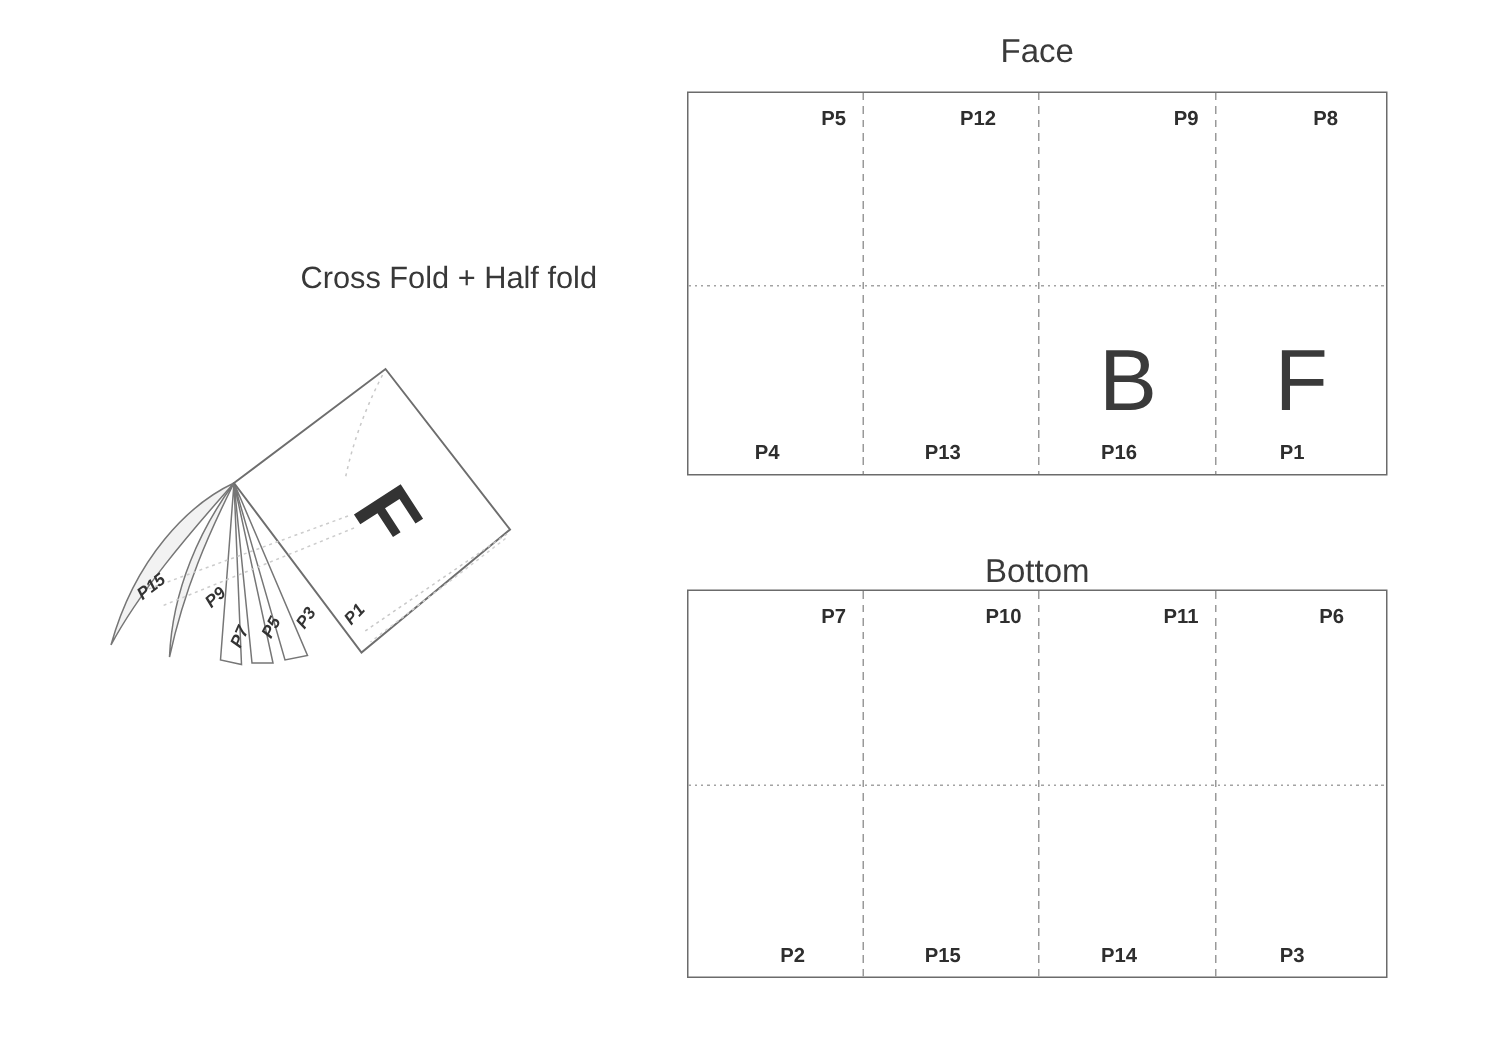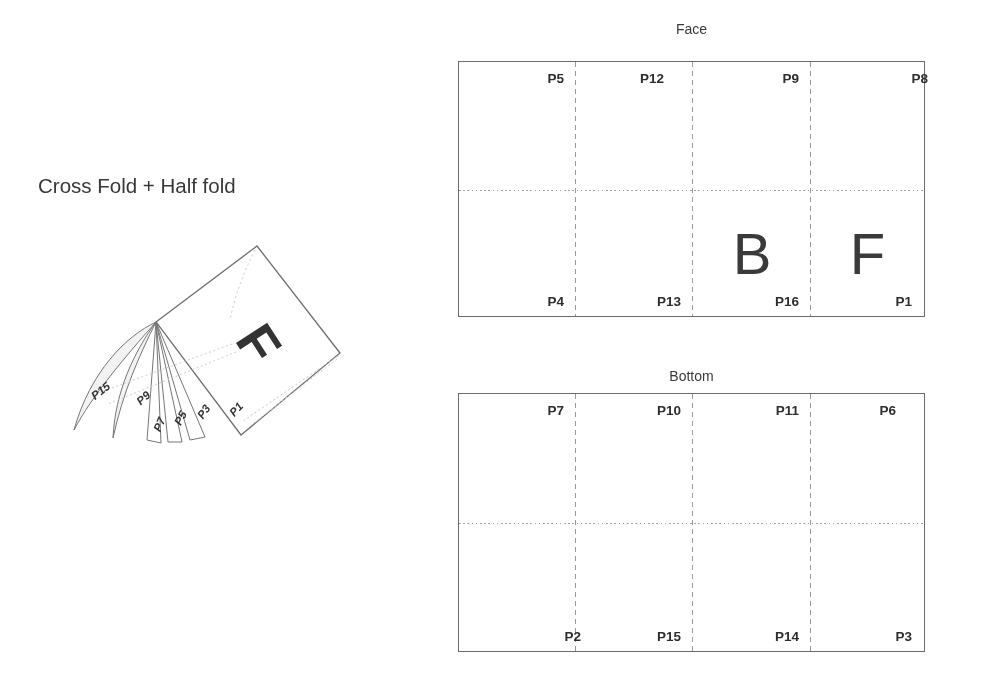--- a/index.html
+++ b/index.html
@@ -1,31 +1,31 @@
 <!DOCTYPE html>
 <html><head>
 <meta charset="utf-8">
 <style>
   html,body{margin:0;padding:0;background:#ffffff;width:1000px;height:700px;overflow:hidden;}
   body{font-family:"Liberation Sans","DejaVu Sans",sans-serif;color:#333;position:relative;}
 
   
-  .sheet-title{position:absolute;left:458px;width:467px;text-align:center;font-size:14px;color:#3a3a3a;}
-  .diagram-title{position:absolute;left:38px;width:360px;text-align:left;font-size:20.5px;color:#383838;}
+  .sheet-title{position:absolute;left:458px;width:467px;text-align:center;font-size:22px;color:#3a3a3a;}
+  .diagram-title{position:absolute;left:38px;width:360px;text-align:right;font-size:20.5px;color:#383838;}
 
   
   .grid{position:absolute;left:458px;width:467px;border:1px solid #6b6b6b;box-sizing:border-box;background:#fff;}
   .vline{position:absolute;top:0;bottom:0;width:1px;
          background:repeating-linear-gradient(to bottom,#999 0 5px,transparent 5px 9px);}
   .hline{position:absolute;left:0;right:0;height:1px;
          background:repeating-linear-gradient(to right,#a3a3a3 0 1.6px,transparent 1.6px 4.2px);}
   .cell-label{position:absolute;box-sizing:border-box;padding-right:12px;text-align:right;
               font-size:13.5px;font-weight:bold;color:#2e2e2e;}
   .cell-label.top{top:9px;}
-  .cell-label.bottom{bottom:7px;}
+  .cell-label.bottom{bottom:7px;text-align:center;}
   .big-letter{position:absolute;display:flex;align-items:center;justify-content:center;
               font-size:58px;color:#3a3a3a;}
 
   
   .fold-illus{position:absolute;left:55px;top:225px;width:310px;height:235px;}
   .leaf-label{font-size:11.5px;font-weight:bold;font-style:italic;fill:#333;}
 </style>
 </head>
 <body>
 
@@ -61,21 +61,21 @@
 
 <div class="grid" style="top:61px;height:256px">
   <div class="vline" style="left:116px"></div>
   <div class="vline" style="left:233px"></div>
   <div class="vline" style="left:351px"></div>
   <div class="hline" style="top:128px"></div>
 
   <div class="cell-label top" style="left:0;width:117px">P5</div>
   <div class="cell-label top" style="left:100px;width:117px">P12</div>
   <div class="cell-label top" style="left:234px;width:118px">P9</div>
-  <div class="cell-label top" style="left:368px;width:113px">P8</div>
+  <div class="cell-label top" style="left:332px;width:113px">P8</div>
 
   <div class="cell-label bottom" style="left:0;width:117px">P4</div>
   <div class="cell-label bottom" style="left:117px;width:117px">P13</div>
   <div class="cell-label bottom" style="left:234px;width:118px">P16</div>
   <div class="cell-label bottom" style="left:352px;width:113px">P1</div>
 
   <div class="big-letter" style="left:234px;width:118px;top:128px;height:126px">B</div>
   <div class="big-letter" style="left:352px;width:113px;top:128px;height:126px">F</div>
 </div>
 

